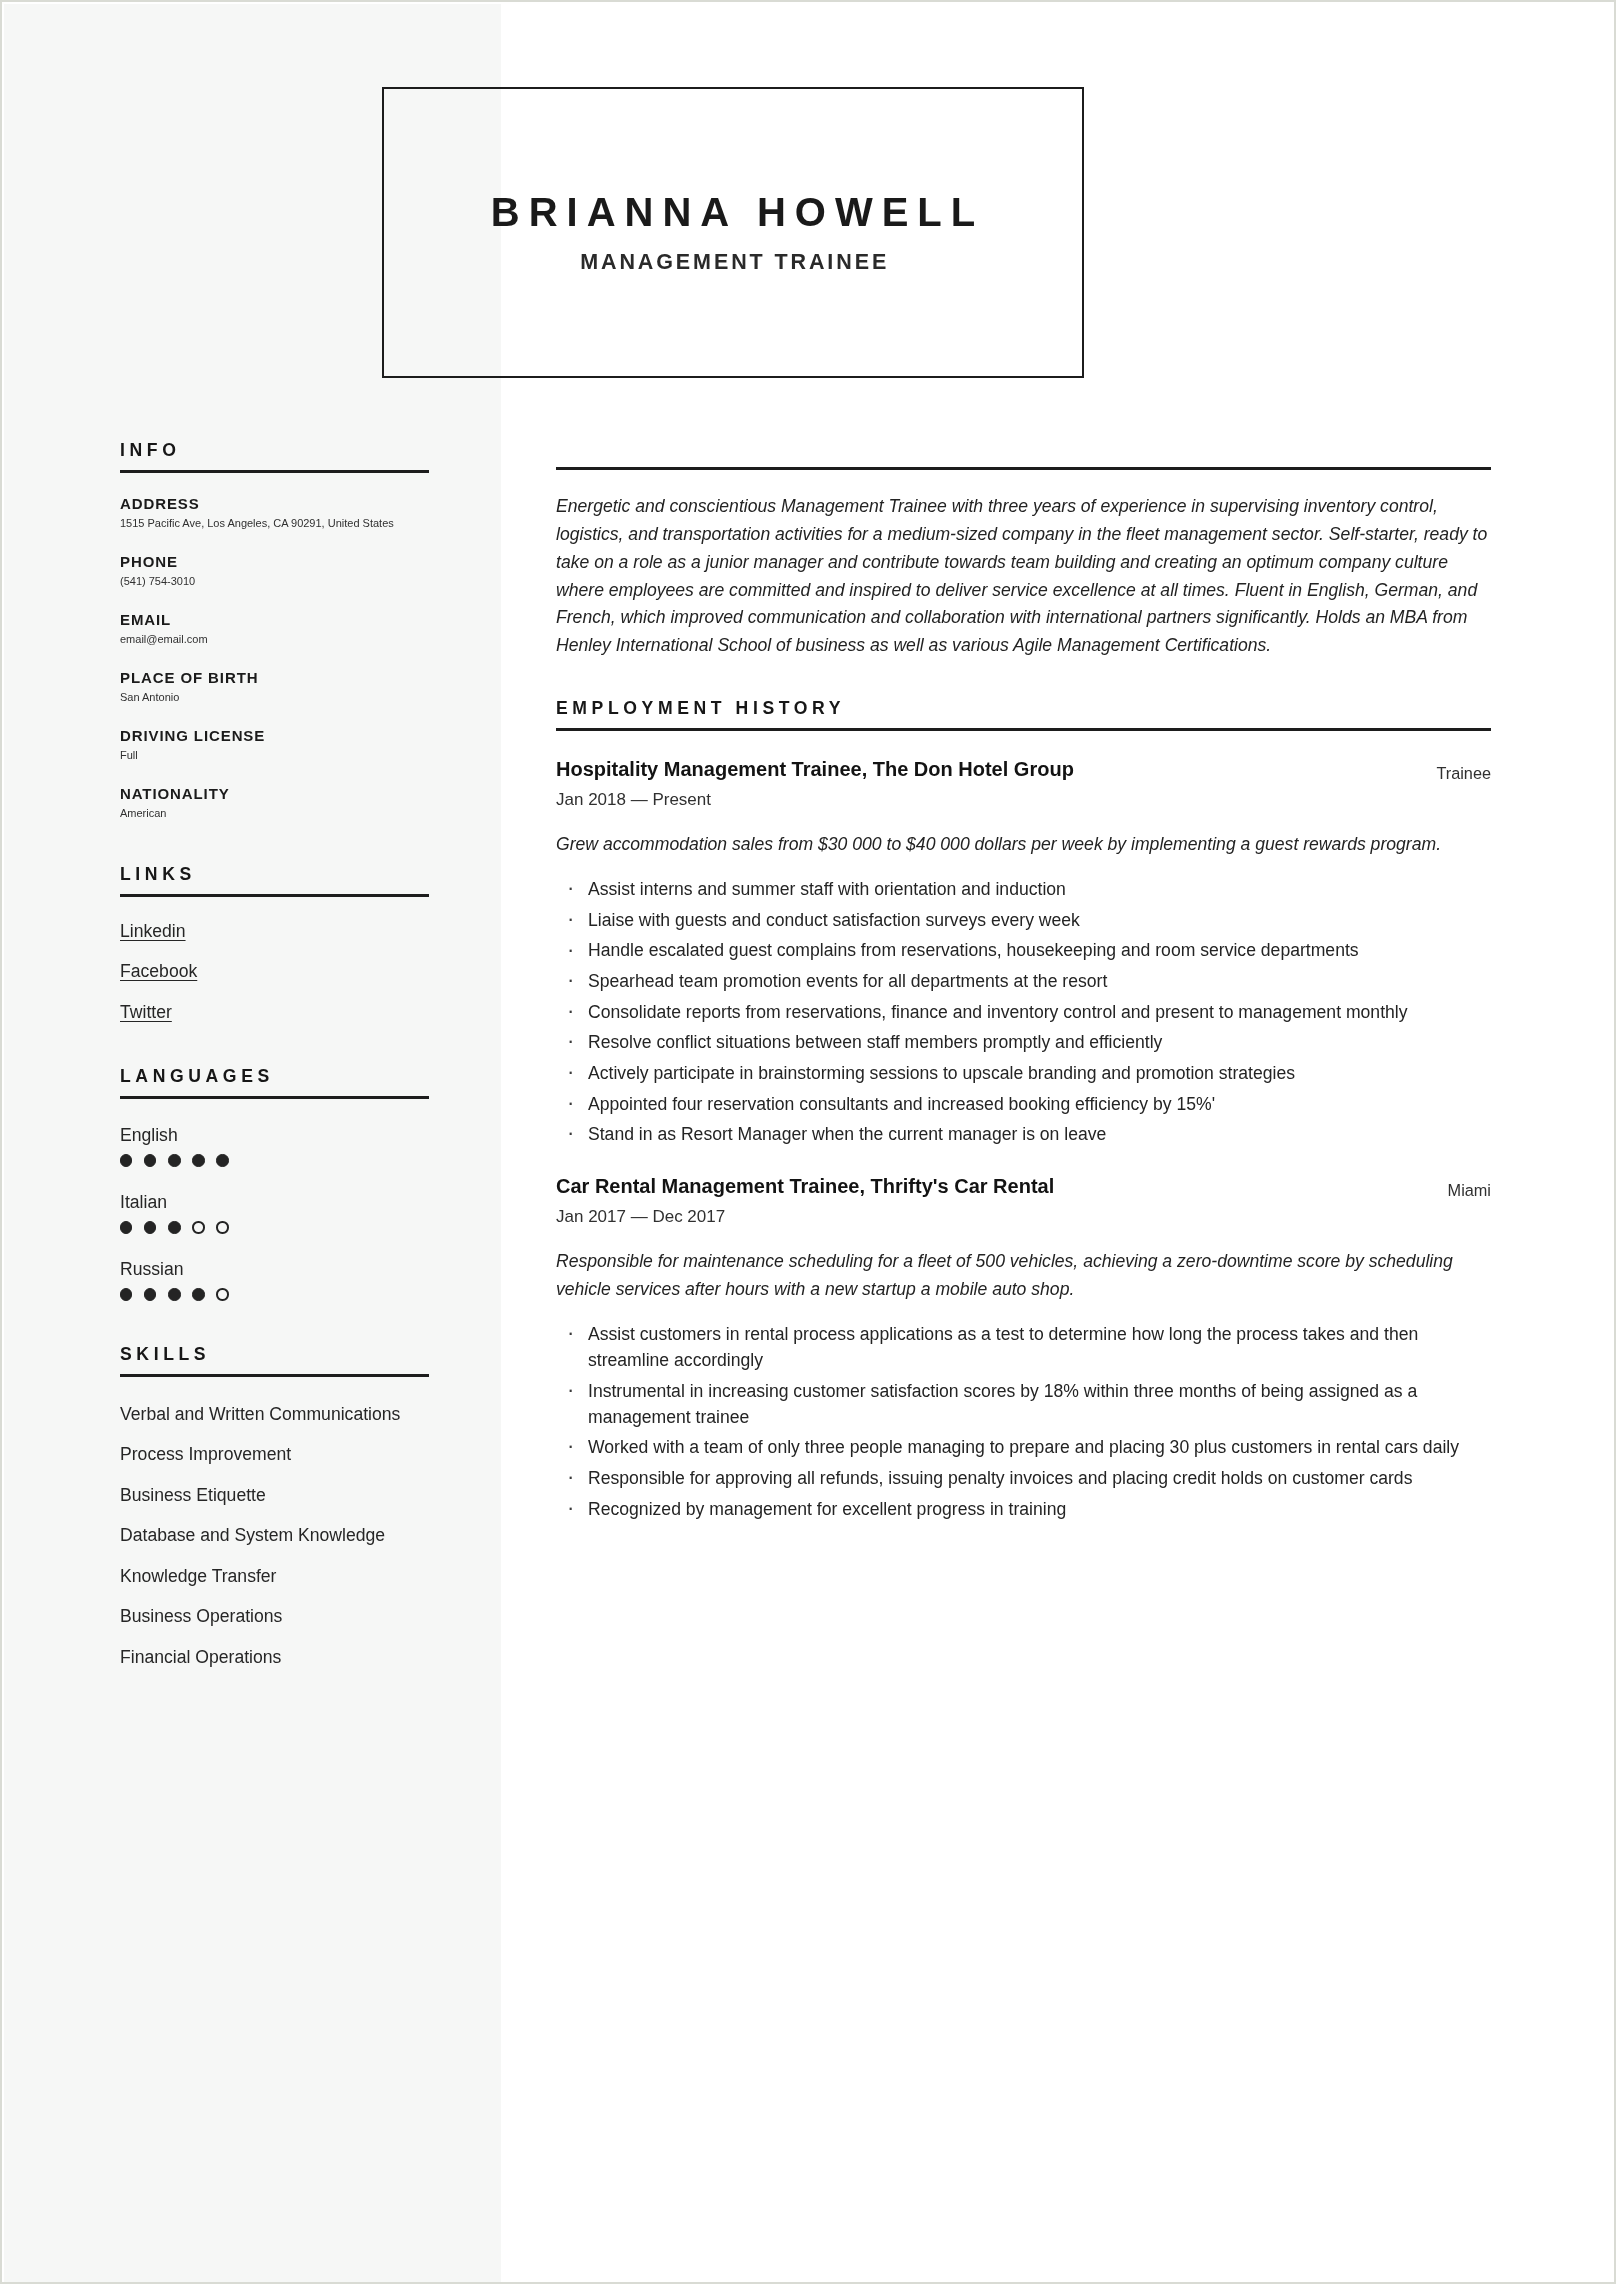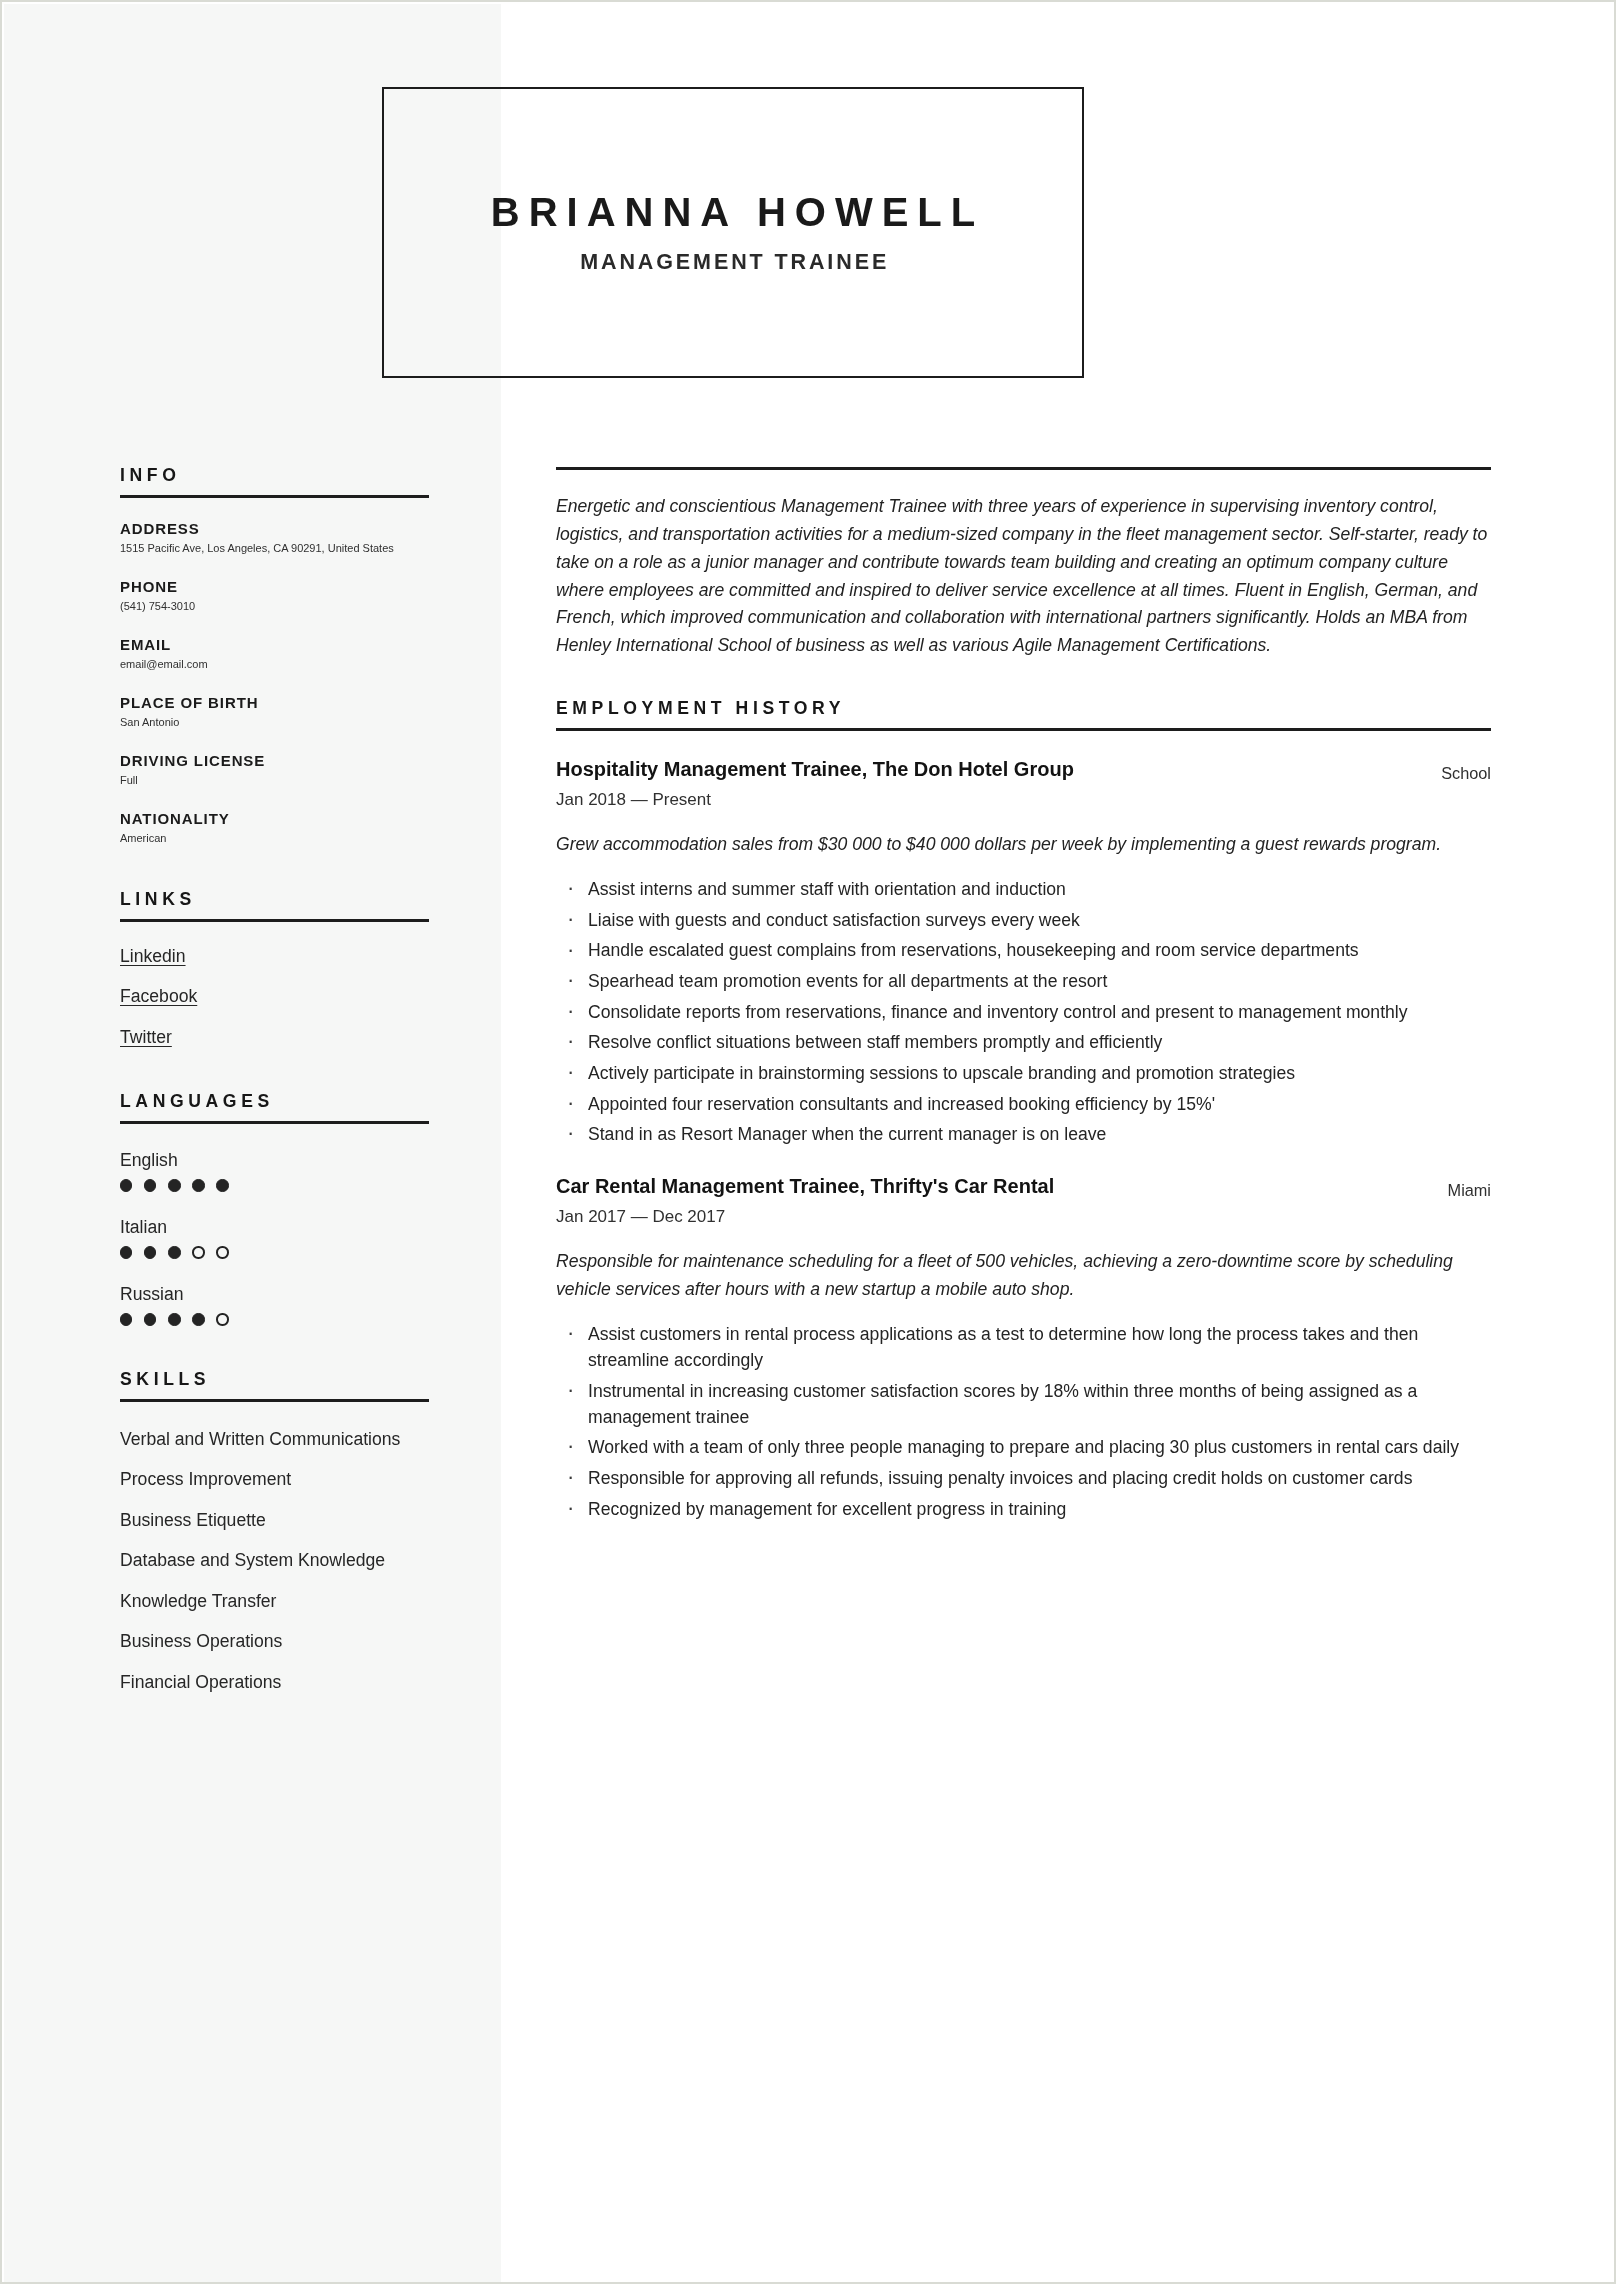--- a/index.html
+++ b/index.html
@@ -25,21 +25,21 @@
     position: absolute;
     left: 2px;
     top: 2px;
     width: 497px;
     height: 2280px;
     background: #f6f7f6;
   }
   .sidebar-inner {
     position: absolute;
     left: 118px;
-    top: 463px;
+    top: 438px;
     width: 309px;
   }
   
   .name-box {
     position: absolute;
     left: 380px;
     top: 85px;
     width: 702px;
     height: 291px;
     border: 2.6px solid #1c1c1c;
@@ -331,21 +331,21 @@
       <p class="profile-text">Energetic and conscientious Management Trainee with three years of experience in supervising inventory control, logistics, and transportation activities for a medium-sized company in the fleet management sector. Self-starter, ready to take on a role as a junior manager and contribute towards team building and creating an optimum company culture where employees are committed and inspired to deliver service excellence at all times. Fluent in English, German, and French, which improved communication and collaboration with international partners significantly. Holds an MBA from Henley International School of business as well as various Agile Management Certifications.</p>
     </div>
 
     <div class="main-section">
       <div class="section-head">EMPLOYMENT HISTORY</div>
       <hr class="section-rule">
       <div id="employment-list">
           <div class="job">
             <div class="job-head">
               <div class="job-title">Hospitality Management Trainee, The Don Hotel Group</div>
-              <div class="job-city">School</div>
+              <div class="job-city">Trainee</div>
             </div>
             <div class="job-dates">Jan 2018 — Present</div>
             <p class="job-summary">Grew accommodation sales from $30 000 to $40 000 dollars per week by implementing a guest rewards program.</p>
             <ul class="bullets">
               <li>Assist interns and summer staff with orientation and induction</li>
               <li>Liaise with guests and conduct satisfaction surveys every week</li>
               <li>Handle escalated guest complains from reservations, housekeeping and room service departments</li>
               <li>Spearhead team promotion events for all departments at the resort</li>
               <li>Consolidate reports from reservations, finance and inventory control and present to management monthly</li>
               <li>Resolve conflict situations between staff members promptly and efficiently</li>

